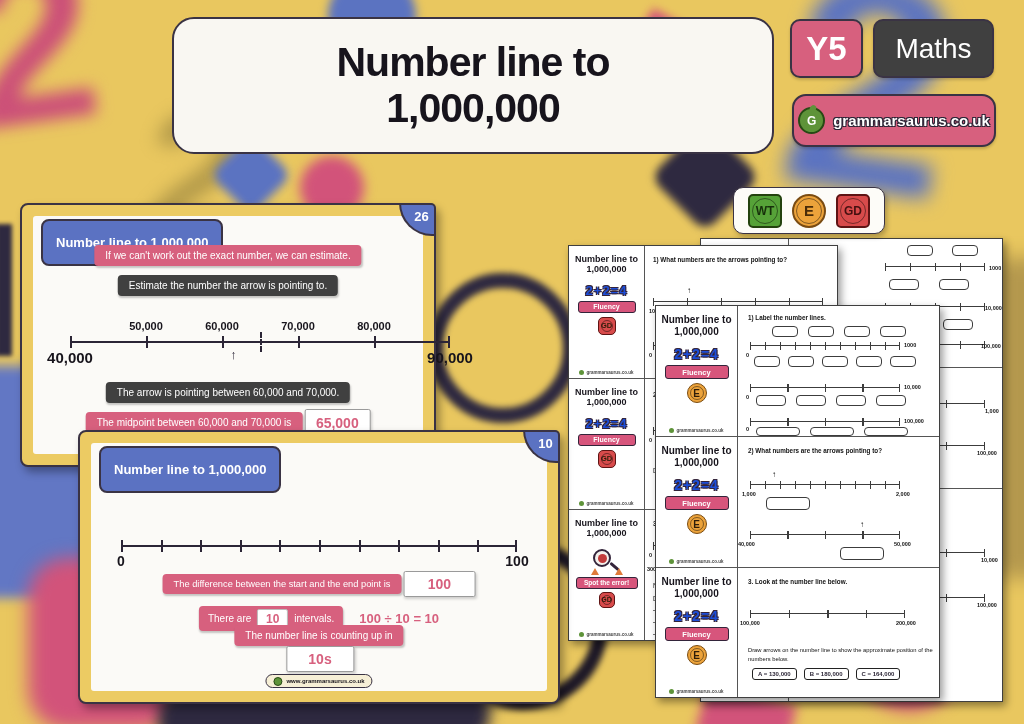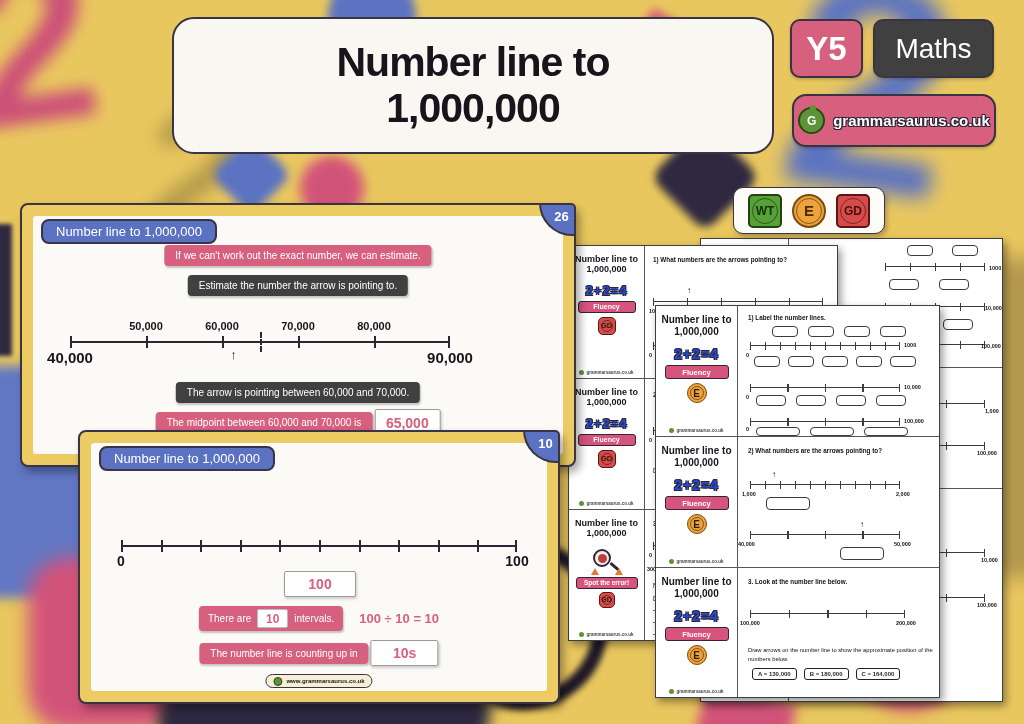--- a/index.html
+++ b/index.html
@@ -27,21 +27,21 @@
                    border-radius:50% 50% 0 50%;transform:rotate(40deg);}
 
   
   .slide{position:absolute;background:#eccb63;border:2px solid #3a3344;border-radius:8px;
          box-shadow:4px 5px 9px rgba(0,0,0,.35);padding:11px;z-index:5;}
   .slide-inner{position:relative;width:100%;height:100%;background:#fbfaf7;border-radius:3px;}
   .corner{position:absolute;top:-2px;right:-2px;width:37px;height:33px;background:#5b72c2;border:2px solid #3a3344;
           border-radius:0 6px 0 40px;color:#fff;font-weight:700;font-size:13px;display:flex;align-items:center;
           justify-content:center;padding-left:8px;padding-bottom:6px;z-index:7;}
   .slide-head{position:absolute;left:8px;top:3px;background:#5b72c2;border:2px solid #3a3344;border-radius:8px;
-              color:#fff;font-weight:400;font-size:13px;padding:3px 13px;white-space:nowrap;}
+              color:#fff;font-weight:700;font-size:13px;padding:14px 13px;white-space:nowrap;}
   .co{position:absolute;left:50%;transform:translateX(-50%);color:#fff;font-size:10px;text-align:center;
       white-space:nowrap;padding:5px 11px;border-radius:4px;box-shadow:1px 2px 2px rgba(0,0,0,.22);}
   .srow{position:absolute;left:50%;transform:translateX(-50%);display:flex;align-items:center;}
   .ans{background:#fff;border:1.2px solid #9a9a9a;border-radius:2px;color:#d7607e;font-weight:800;
        display:flex;align-items:center;justify-content:center;box-shadow:1px 2px 3px rgba(0,0,0,.18);}
   .pinkeq{color:#d7607e;font-weight:800;font-size:13px;margin-left:16px;white-space:nowrap;text-align:right;}
   .inset{background:#fff;border:1px solid #bbb;border-radius:2px;color:#d7607e;font-weight:800;font-size:12px;
          width:31px;height:19px;display:inline-flex;align-items:center;justify-content:center;margin:0 6px;}
   .footer-pill{position:absolute;left:50%;transform:translateX(-50%);background:#f6efd6;border:1px solid #3a3344;
                border-radius:8px;height:14px;display:flex;align-items:center;gap:4px;padding:0 7px;font-size:6px;
@@ -450,21 +450,21 @@
       <span>WT</span>
     </div>
     <div class="medal m-circ" style="width:34px;height:34px;background:#eca33b;border:2px solid #7a4c12;font-size:15px;color:#4a2c08;">
       <span>E</span>
     </div>
     <div class="medal m-sq" style="width:34px;height:34px;background:#d84b4b;border:2px solid #5e1414;font-size:12px;color:#451010;">
       <span>GD</span>
     </div>
   </div>
 
-  <div class="slide" style="left:20px;top:203px;width:556px;height:264px;">
+  <div class="slide" style="left:20px;top:203px;width:416px;height:264px;">
     <div class="corner">
         <span>26</span>
       </div>
     <div class="slide-inner">
       <div class="slide-head">Number line to 1,000,000</div>
       <div class="co bluebg" style="top:59px;">Estimate the number the arrow is pointing to.</div>
       <div class="co pinkbg" style="top:29px;">If we can't work out the exact number, we can estimate.</div>
       <div class="nl" style="left:37px;top:120px;width:380px;">
         <span class="toplab" style="left:20%;">50,000</span>
         <span class="toplab" style="left:40%;">60,000</span>
@@ -493,31 +493,32 @@
     <div class="slide-inner">
       <div class="slide-head">Number line to 1,000,000</div>
       <div class="nl" style="left:30px;top:97px;width:396px;">
         <div class="line">
             <i class="ticks" style="--g:10%;"></i>
           </div>
         <span class="endlab" style="left:0;font-size:14px;">0</span>
         <span class="endlab" style="left:100%;font-size:14px;">100</span>
       </div>
       <div class="srow" style="top:128px;">
+        <div class="co pinkbg" style="position:static;transform:none;font-size:9.3px;">The difference between the start and the end point is</div>
         <div class="ans" style="width:72px;height:26px;font-size:14px;margin-left:2px;">100</div>
       </div>
       <div class="srow" style="top:163px;">
         <div class="co pinkbg" style="position:static;transform:none;display:flex;align-items:center;padding:3px 9px;">
           <span>There are</span>
           <span class="inset">10</span>
           <span>intervals.</span>
         </div>
         <div class="pinkeq">100 ÷ 10 = 10</div>
       </div>
-      <div class="srow" style="top:197px;">
+      <div class="srow" style="top:182px;flex-direction:column;">
         <div class="co pinkbg" style="position:static;transform:none;">The number line is counting up in</div>
         <div class="ans" style="width:68px;height:26px;font-size:14px;margin-left:2px;">10s</div>
       </div>
       <div class="footer-pill" style="top:231px;">
         <span class="dotlogo"></span>
         <span>www.grammarsaurus.co.uk</span>
       </div>
     </div>
   </div>
 

